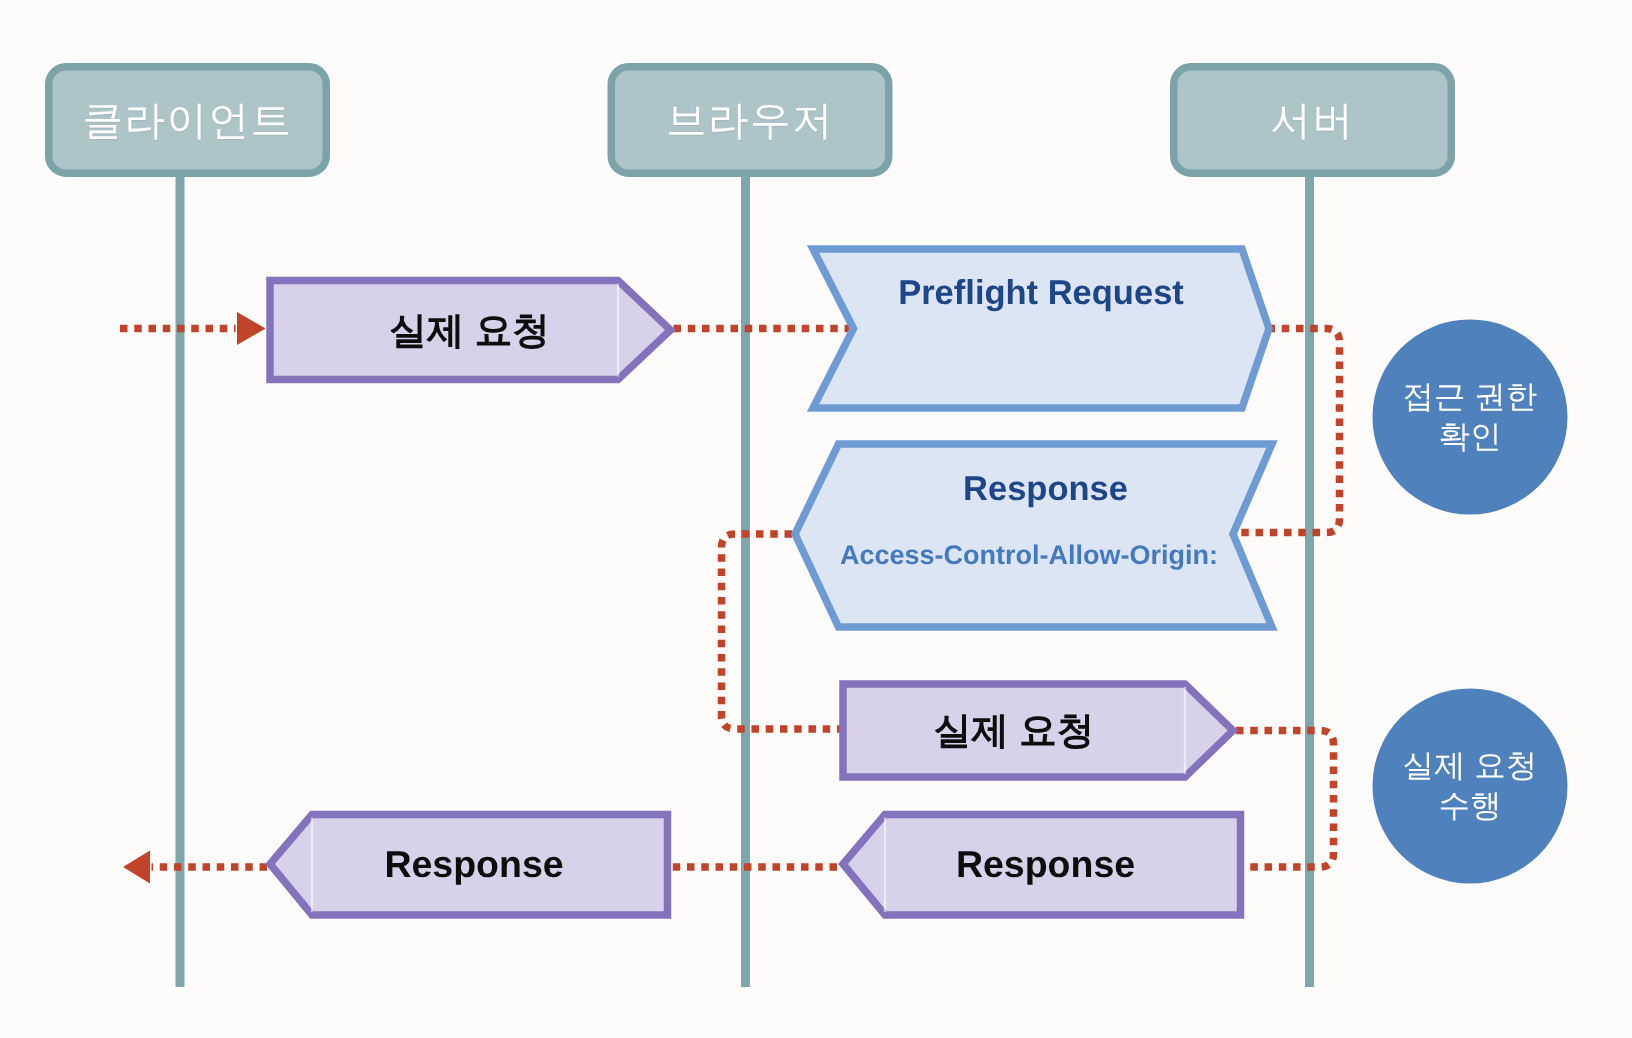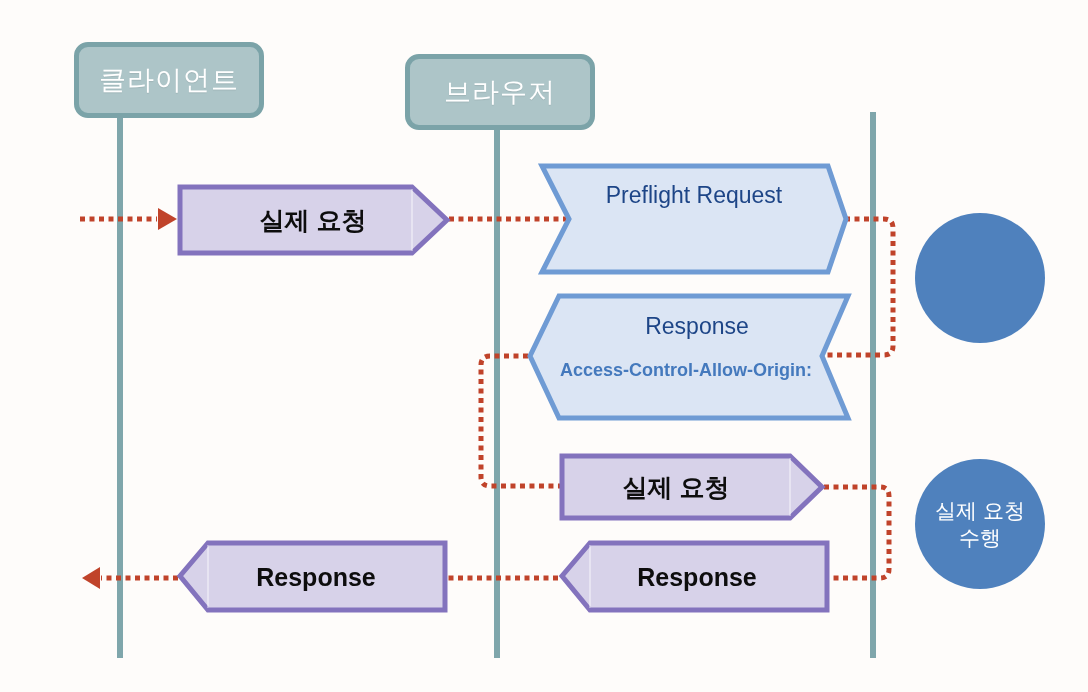--- a/index.html
+++ b/index.html
@@ -21,21 +21,21 @@
     position:absolute;width:180px;height:66px;
     background:var(--actor-fill,#adc5c8);
     border:5px solid var(--actor-border,#7ba3a8);
     border-radius:14px;color:#fff;font-size:27px;letter-spacing:1px;
     display:flex;align-items:center;justify-content:center;
     text-shadow:0 1px 1px rgba(0,0,0,.08);
   }
   
   .label{position:absolute;transform:translate(-50%,-50%);white-space:nowrap;}
   .lbl-dark{font-weight:700;font-size:25px;color:#0d0d0d;}
-  .blue-title{font-weight:400;font-size:23px;color:var(--blue-title,#1d4587);}
+  .blue-title{font-weight:700;font-size:23px;color:var(--blue-title,#1d4587);}
   .blue-sub{font-weight:700;font-size:18px;color:var(--blue-subtitle,#4479bd);}
   .blue-sub-block{
     position:absolute;text-align:center;font-weight:700;font-size:18px;
     line-height:23px;color:var(--blue-subtitle,#4479bd);white-space:nowrap;
   }
   .circle-label{
     position:absolute;transform:translate(-50%,-50%);
     color:#fff;font-size:21px;line-height:27px;text-align:center;white-space:nowrap;
   }
 </style>
@@ -72,40 +72,47 @@
     <polygon class="shape-purple" points="827,543 590,543 562,576 590,610 827,610"></polygon>
     <line class="fold" x1="590" y1="545" x2="590" y2="608"></line>
 
     <polygon class="shape-blue" points="542,166 828,166 846,219 828,272 542,272 569,219"></polygon>
     <polygon class="shape-blue" points="530,356 559,296 848,296 822,356 848,418 559,418"></polygon>
 
     <circle class="circle-note" cx="980" cy="278" r="65"></circle>
     <circle class="circle-note" cx="980" cy="524" r="65"></circle>
   </svg>
 
-  <div class="actor" style="left:30px;top:42px;margin-left:44px;">
+  <div class="actor" style="left:30px;top:42px;">
     <span>클라이언트</span>
   </div>
-  <div class="actor" style="left:405px;top:42px;margin-top:12px;">
+  <div class="actor" style="left:405px;top:42px;">
     <span>브라우저</span>
+  </div>
+  <div class="actor" style="left:780px;top:42px;">
+    <span>서버</span>
   </div>
 
   <div class="label lbl-dark" style="left:313px;top:220px;">실제 요청</div>
 
   <div class="label blue-title" style="left:694px;top:195px;">Preflight Request</div>
 
   <div class="label blue-title" style="left:697px;top:326px;">Response</div>
   <div class="blue-sub-block" style="right:276px;top:359px;">
     <div>Access-Control-Allow-Origin:</div>
   </div>
 
   <div class="label lbl-dark" style="left:676px;top:487px;">실제 요청</div>
 
   <div class="label lbl-dark" style="left:316px;top:577px;">Response</div>
 
   <div class="label lbl-dark" style="left:697px;top:577px;">Response</div>
 
+  <div class="circle-label" style="left:980px;top:278px;">
+    <div>접근 권한</div>
+    <div>확인</div>
+  </div>
   <div class="circle-label" style="left:980px;top:524px;">
     <div>실제 요청</div>
     <div>수행</div>
   </div>
 
 </div>
 
 </body></html>

